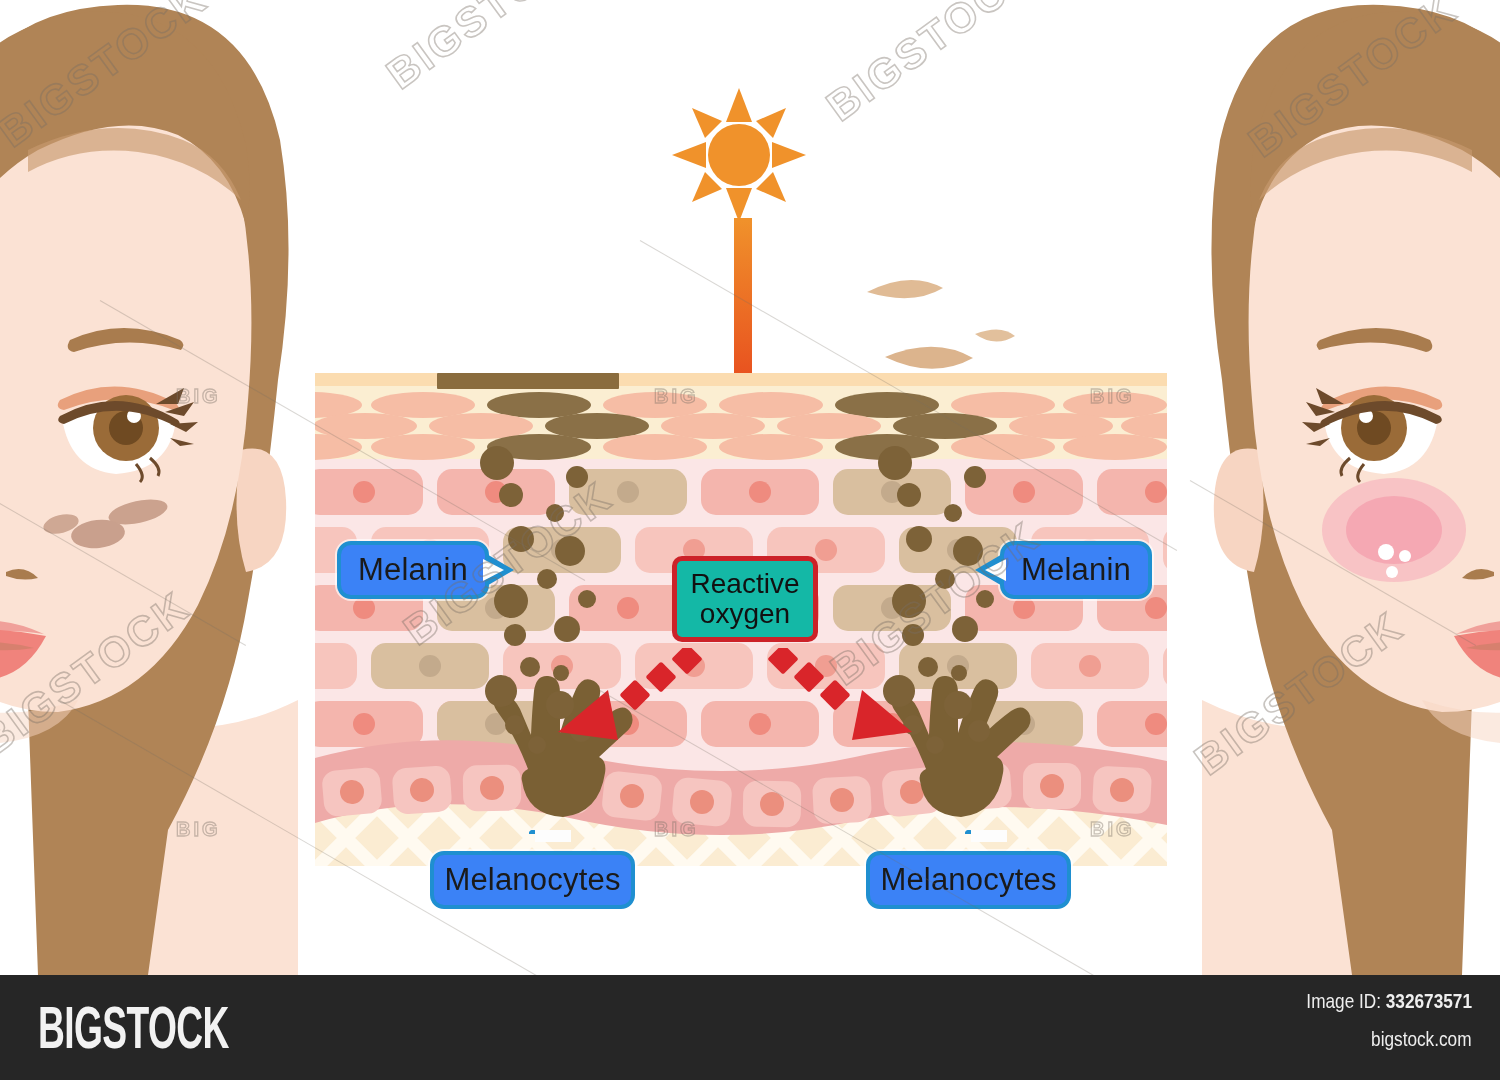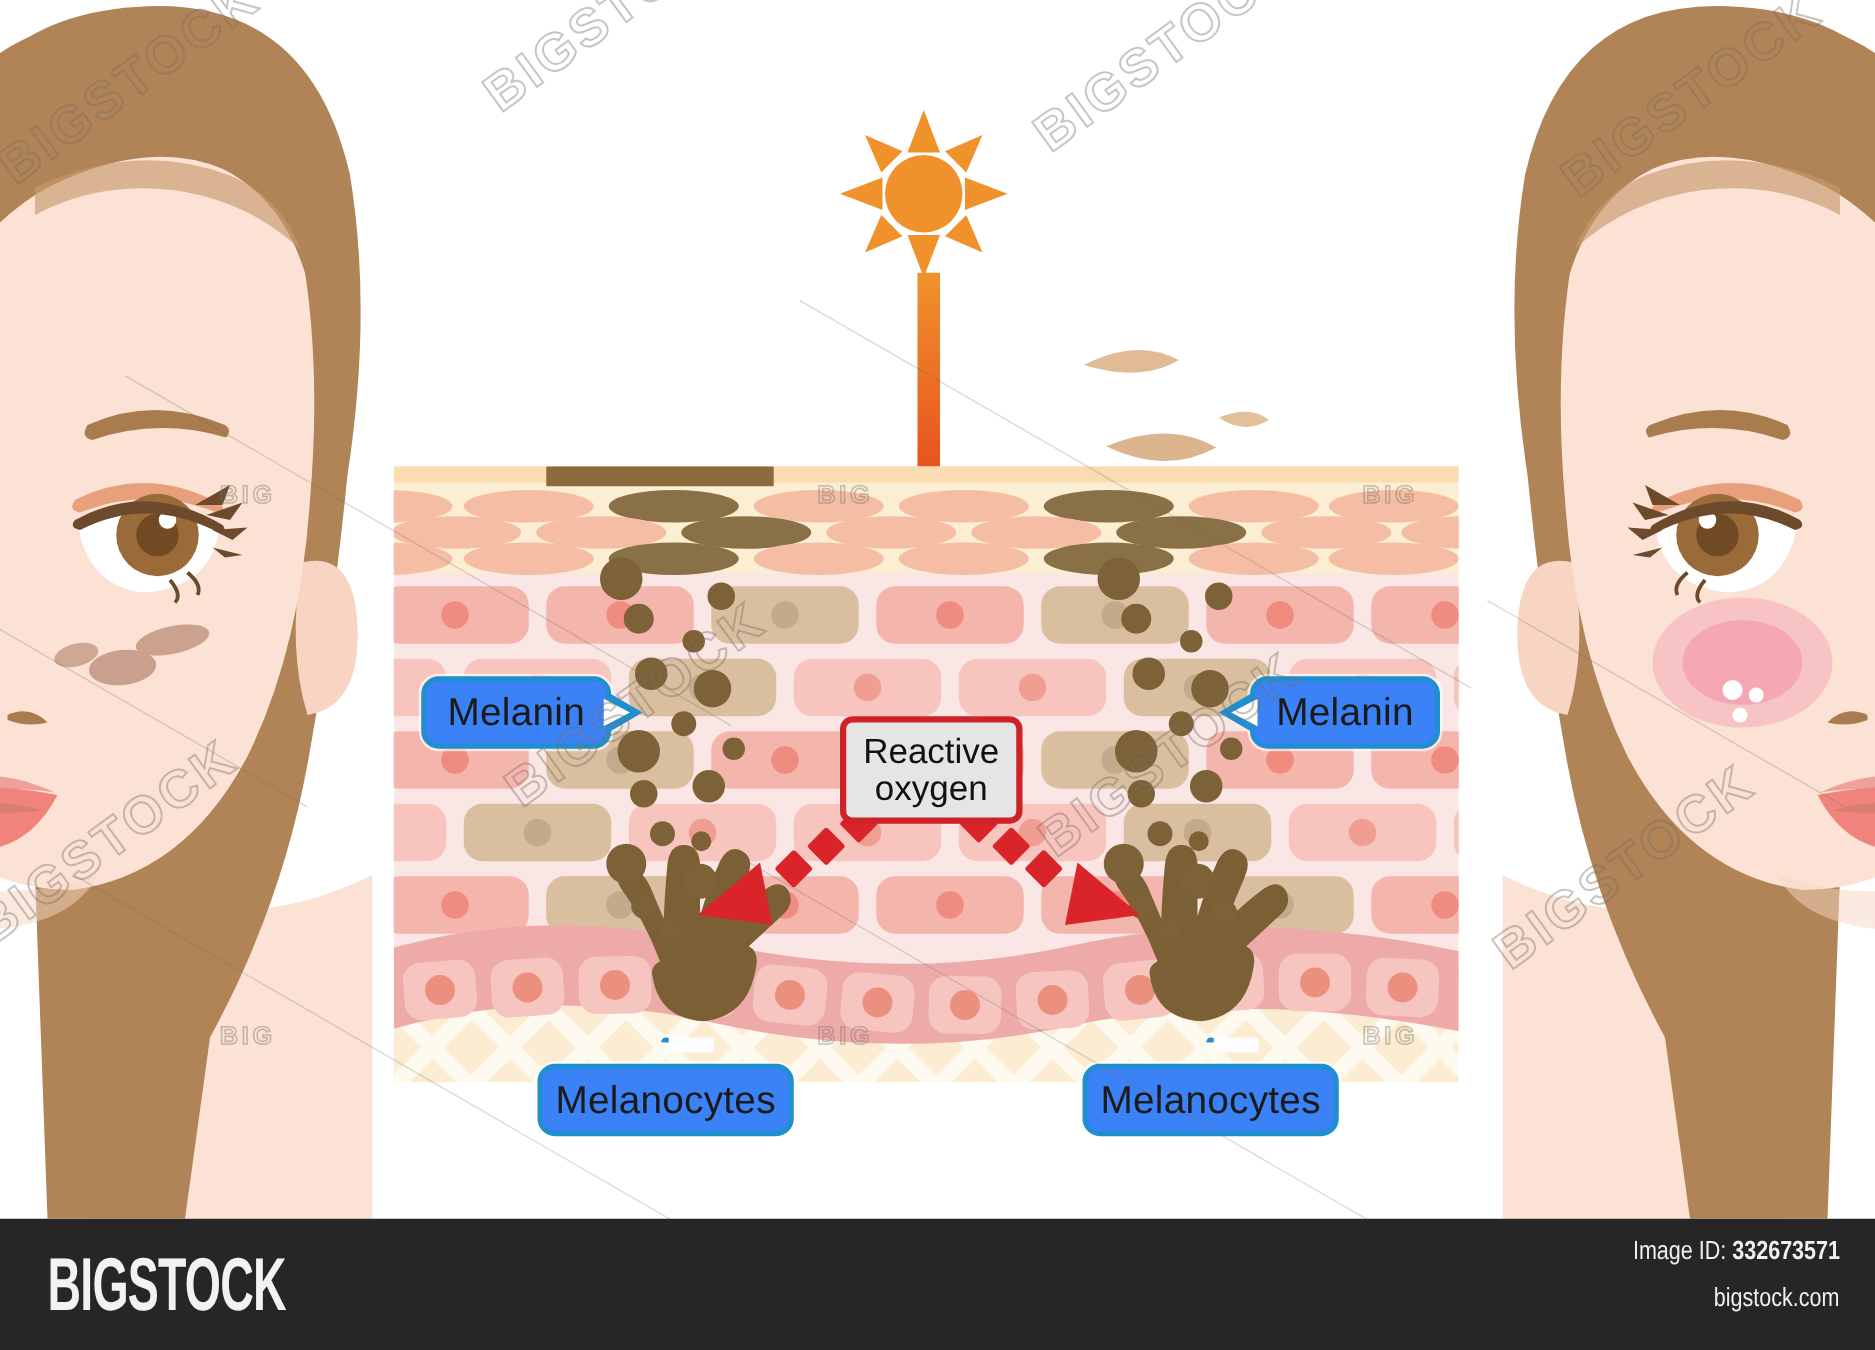--- a/index.html
+++ b/index.html
@@ -104,23 +104,23 @@
   }
 
   #label-melanin-left    { left: 337px; top: 541px;  width: 152px; height: 58px; }
   #label-melanin-right   { left: 1000px; top: 541px; width: 152px; height: 58px; }
   #label-melanocytes-left  { left: 430px; top: 851px; width: 205px; height: 58px; }
   #label-melanocytes-right { left: 866px; top: 851px; width: 205px; height: 58px; }
 
   
   #reactive-oxygen-box {
     position: absolute;
-    left: 672px; top: 573px;
+    left: 672px; top: 556px;
     width: 146px; height: 86px;
-    background: #e5e5e5;
+    background: #14b8a6;
     border: 5px solid #cc2228;
     border-radius: 10px;
     display: flex; flex-direction: column;
     align-items: center; justify-content: center;
     font-size: 28px; line-height: 1.07;
     color: #111;
   }
 
   
   .wm {

